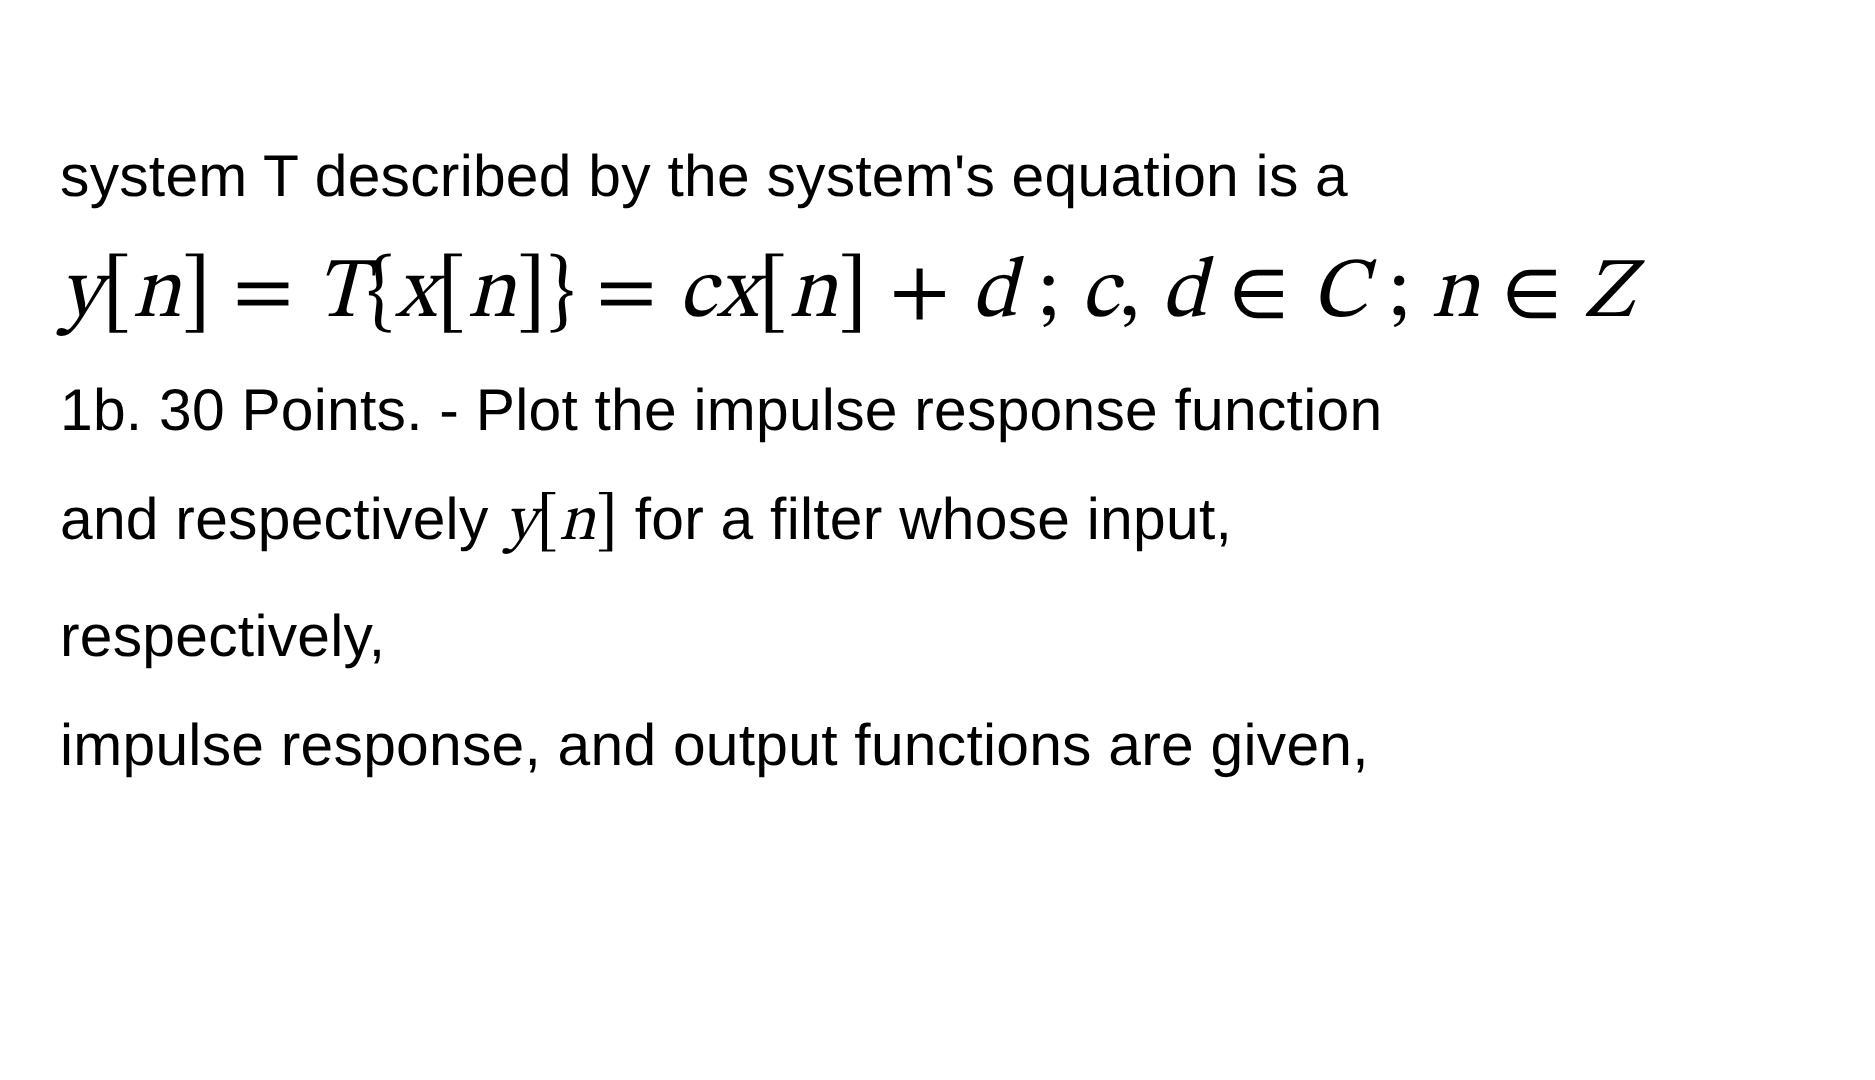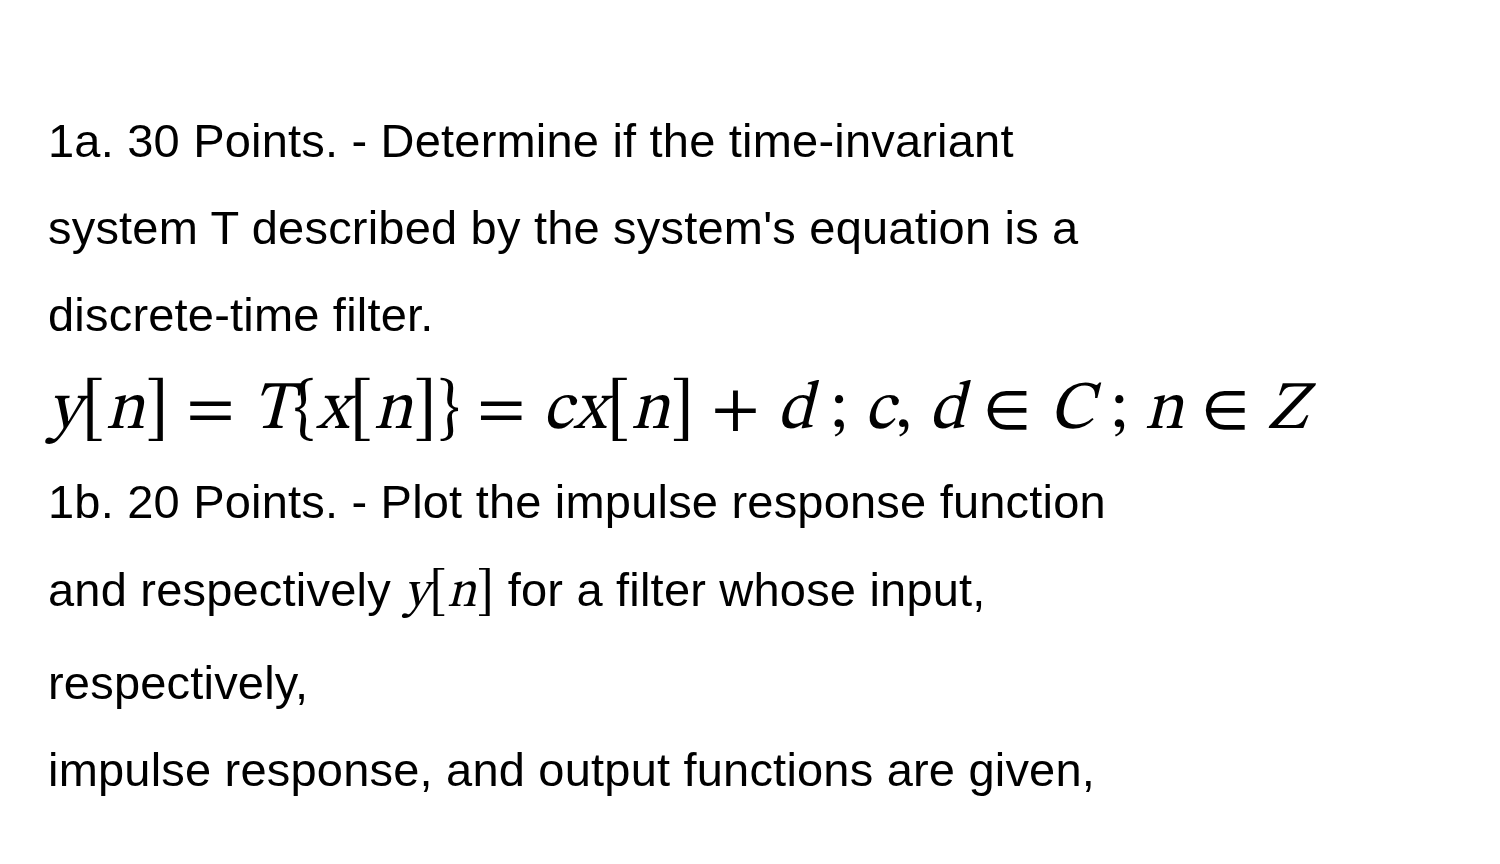--- a/index.html
+++ b/index.html
@@ -32,29 +32,27 @@
     font-style: italic;
     font-size: 51px;
   }
   .inline-math .upright { font-style: normal; }
 </style>
 </head>
 <body>
 
 <div class="content">
 
-  <div class="text-line">1a. 30 Points. - Determine if the time-invariant</div>
   <div class="text-line">system T described by the system's equation is a</div>
-  <div class="text-line">discrete-time filter.</div>
 
   <div class="math-line">
     <span>y</span><span class="upright">[</span><span>n</span><span class="upright">]</span><span class="upright"> = </span><span>T</span><span class="upright">{</span><span>x</span><span class="upright">[</span><span>n</span><span class="upright">]</span><span class="upright">}</span><span class="upright"> = </span><span>c</span><span>x</span><span class="upright">[</span><span>n</span><span class="upright">]</span><span class="upright"> + </span><span>d</span><span class="upright"> ; </span><span>c</span><span class="upright">, </span><span>d</span><span class="upright"> ∈ </span><span class="set">C</span><span class="upright"> ; </span><span>n</span><span class="upright"> ∈ </span><span class="set">Z</span>
   </div>
 
-  <div class="text-line">1b. 20 Points. - Plot the impulse response function</div>
+  <div class="text-line">1b. 30 Points. - Plot the impulse response function</div>
 
   <div class="text-line">
     <span>and respectively </span><span class="inline-math"><span>y</span><span class="upright">[</span><span>n</span><span class="upright">]</span></span><span> for a filter whose input,</span>
   </div>
 
   <div class="text-line">respectively,</div>
   <div class="text-line">impulse response, and output functions are given,</div>
 
 </div>
 

